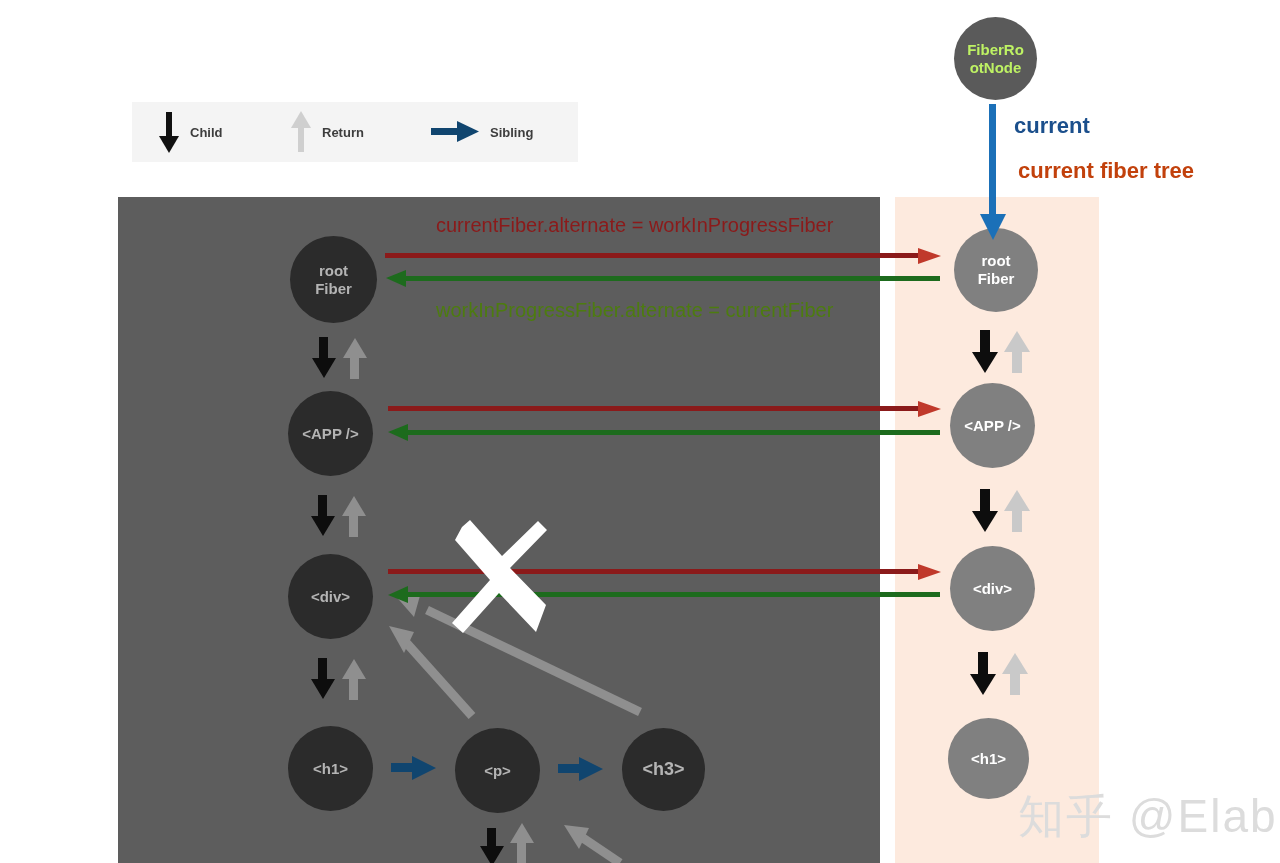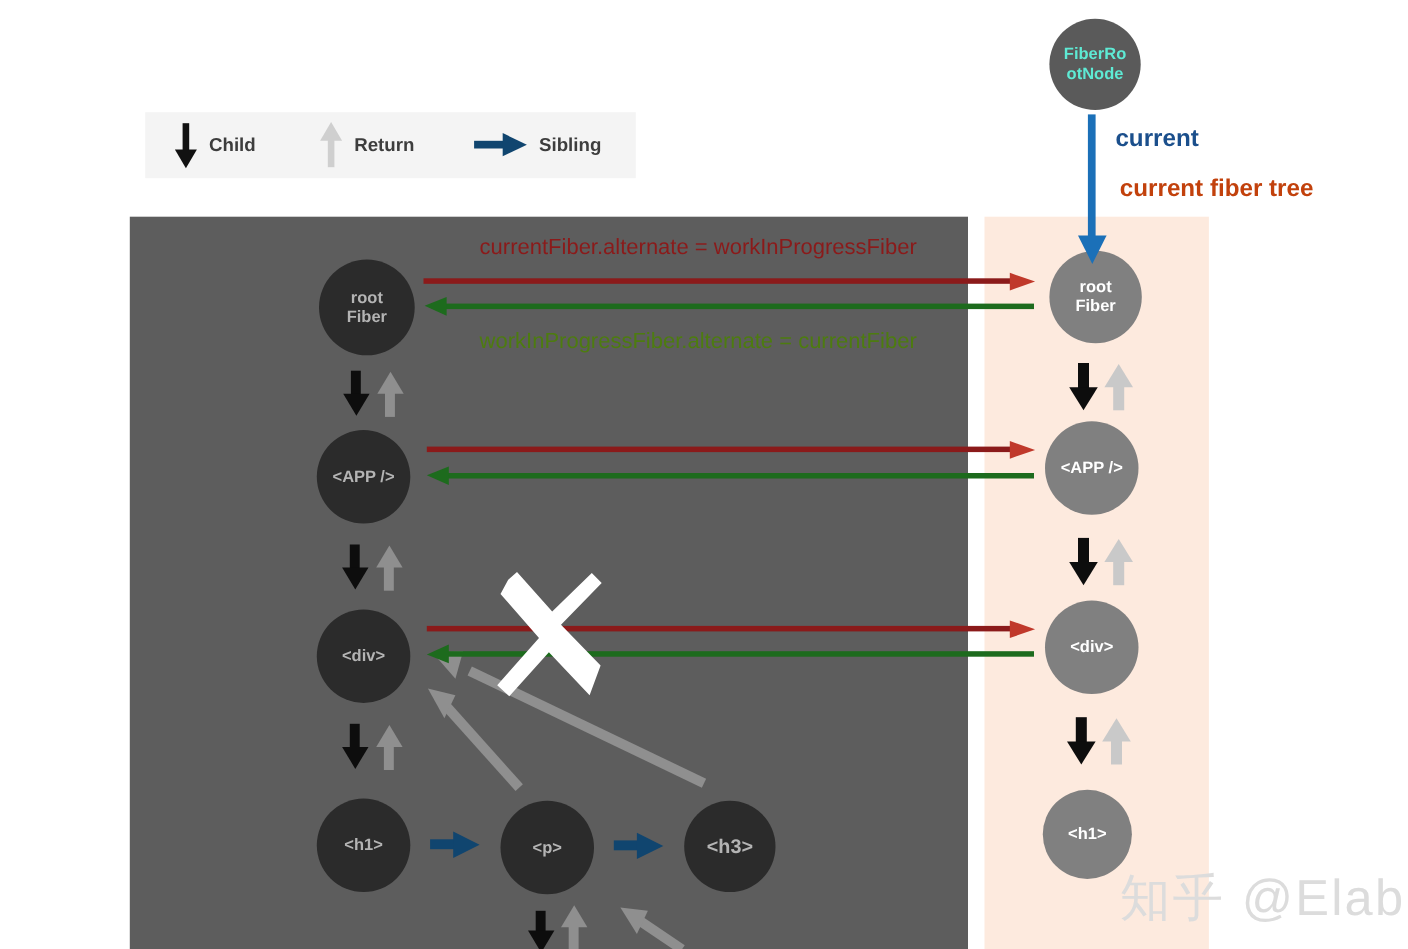--- a/index.html
+++ b/index.html
@@ -44,21 +44,21 @@
     background: #f4f4f4;
   }
   .legend-item {
     position: absolute;
     top: 0;
     height: 60px;
     display: flex;
     align-items: center;
   }
   .legend-label {
-    font-size: 17px;
+    font-size: 13px;
     font-weight: bold;
     color: #3d3d3d;
     margin-left: 9px;
     white-space: nowrap;
   }
   .lg-1 { left: 25px; }
   .lg-2 { left: 157px; text-align: center; }
   .lg-3 { left: 297px; }
 
   
@@ -76,21 +76,21 @@
   .node-dark {
     background: #2b2b2b;
     color: #b4b4b4;
   }
   .node-gray {
     background: #808080;
     color: #ffffff;
   }
   .node-root-node {
     background: #5a5a5a;
-    color: #5eead4;
+    color: #bef264;
   }
 
   
   .overlay {
     position: absolute;
     left: 0; top: 0;
     width: 1280px;
     height: 863px;
     pointer-events: none;
   }

